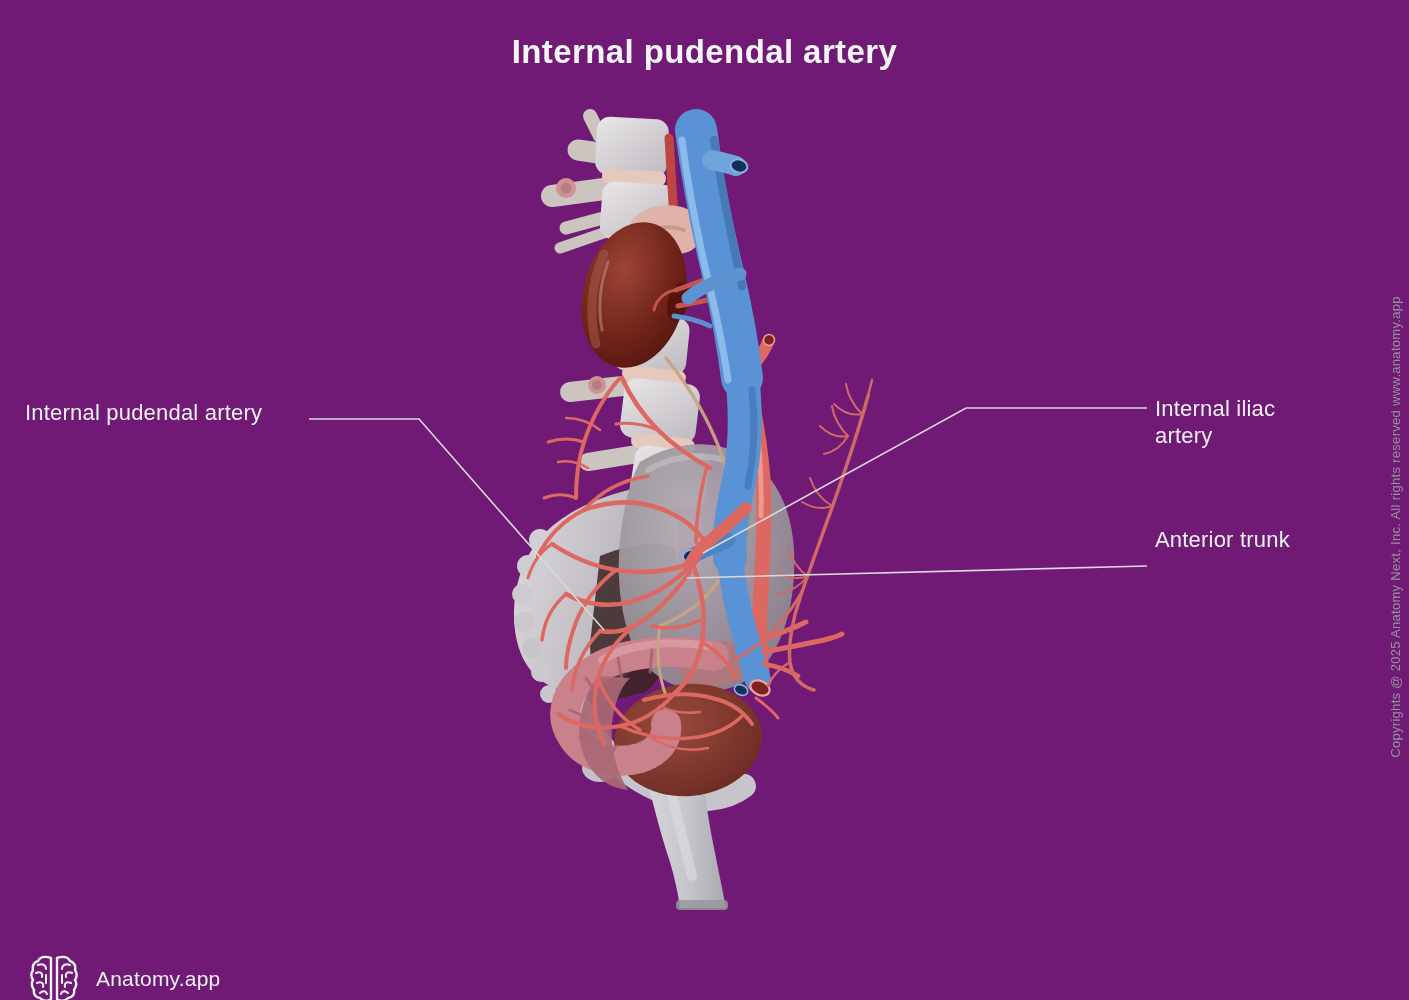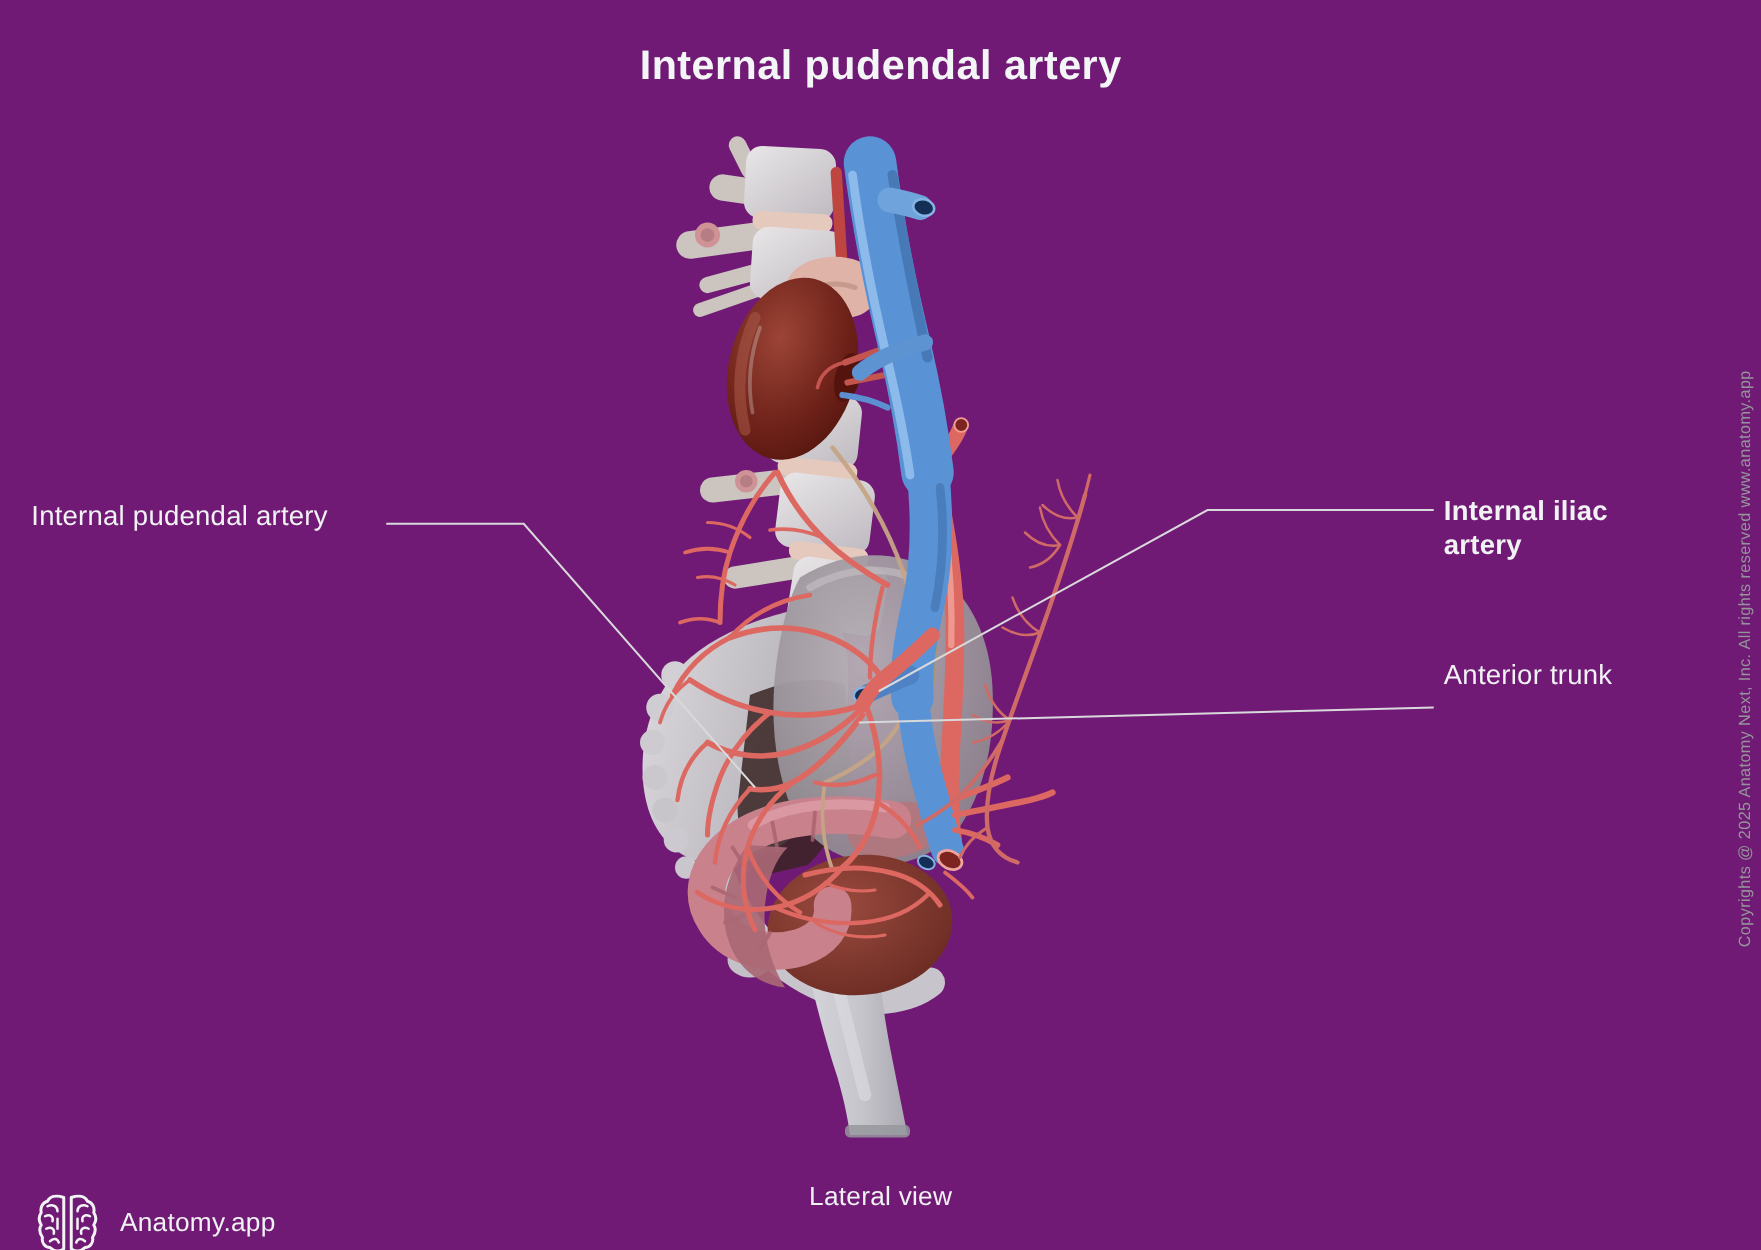--- a/index.html
+++ b/index.html
@@ -13,21 +13,21 @@
     position:absolute;top:33px;left:0;width:100%;
     text-align:center;margin:0;
     color:#f4f5f6;font-size:33px;font-weight:700;letter-spacing:.4px;
   }
   .illustration{position:absolute;left:0;top:0;width:1409px;height:1000px;}
   .anno{
     position:absolute;color:#f1f2f4;font-size:22px;font-weight:500;
     line-height:1.22;letter-spacing:.2px;cursor:default;
   }
   .anno-pudendal{left:25px;top:400px;white-space:nowrap;}
-  .anno-iliac{left:1155px;top:396px;width:160px;font-weight:bold;}
+  .anno-iliac{left:1155px;top:396px;width:160px;}
   .anno-anterior{left:1155px;top:527px;white-space:nowrap;}
   .footer-brand{
     position:absolute;left:28px;top:950px;height:58px;
     display:flex;align-items:center;gap:16px;
   }
   .brand-name{color:#f0f1f3;font-size:21px;font-weight:500;letter-spacing:.2px;}
   .view-label{
     position:absolute;left:0;top:946px;width:100%;text-align:center;
     color:#f0f1f3;font-size:21px;font-weight:500;letter-spacing:.2px;
   }
@@ -259,17 +259,16 @@
           <path d="M9 30 C13 28 16 30 15 34" stroke-width="2"></path>
           <path d="M12 40 C15 37 18 38 19 41" stroke-width="2"></path>
           <path d="M18 22 L18 30" stroke-width="2"></path>
         </g>
         <use href="#hemiL" transform="translate(52,0) scale(-1,1)"></use>
       </g>
     </svg>
     <span class="brand-name">Anatomy.app</span>
   </div>
 
-  <div class="view-label">Lateral view</div>
 
   <div class="copyright">Copyrights @ 2025 Anatomy Next, Inc. All rights reserved www.anatomy.app</div>
 
 </div>
 
 </body></html>

